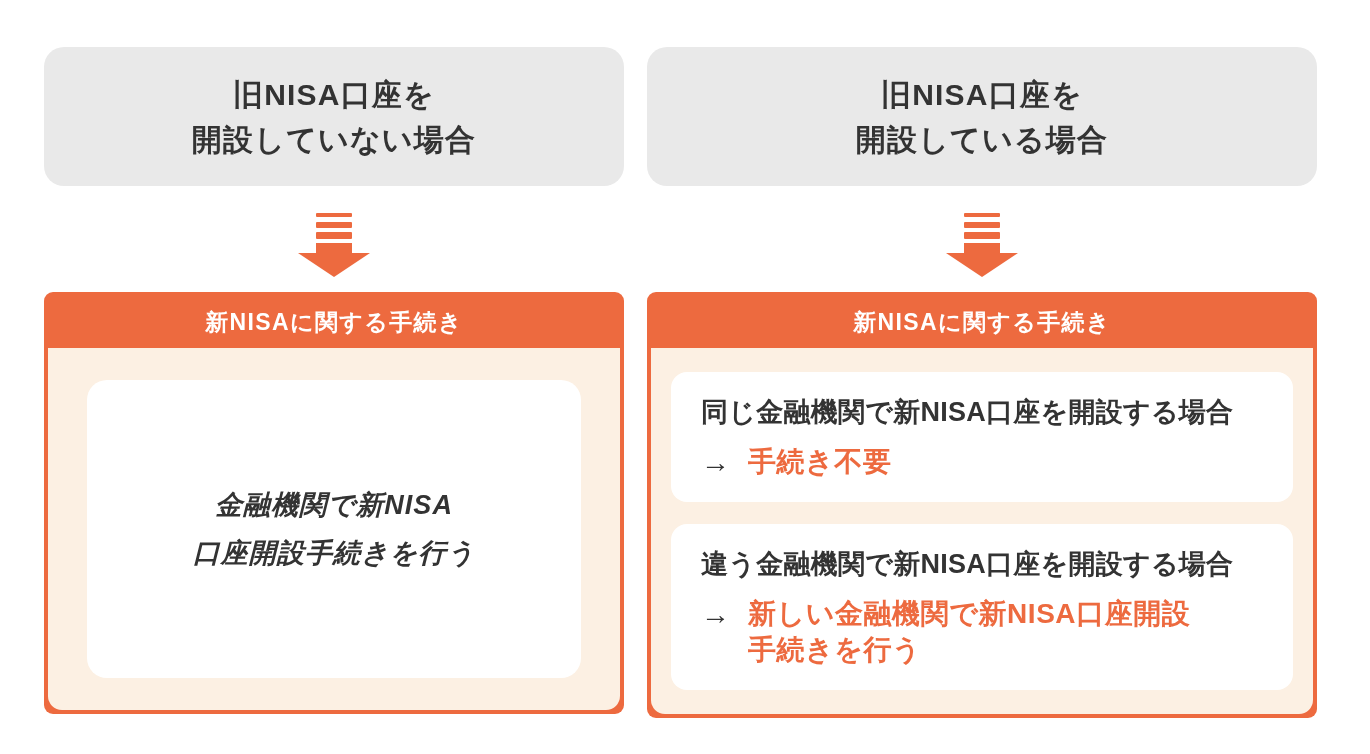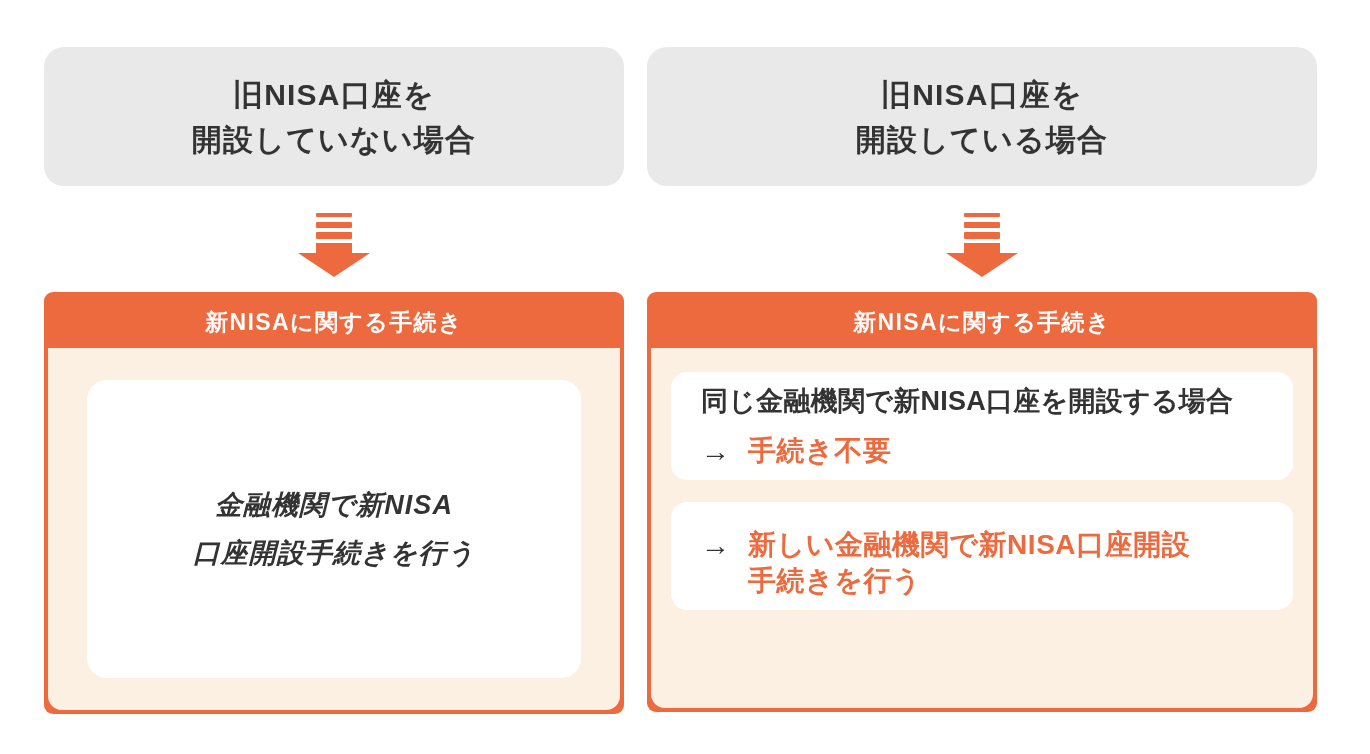--- a/index.html
+++ b/index.html
@@ -100,21 +100,21 @@
     font-style:italic;
   }
   .instruction-text{font-size:27px;line-height:48px;letter-spacing:0.04em;}
   .note-text{font-size:21px;line-height:38px;letter-spacing:0.03em;}
 
   
   .card-body.list{padding:24px 20px;gap:22px;}
   .case-item{
     background:var(--white);
     border-radius:16px;
-    padding:11px 30px;
+    padding:22px 30px;
   }
   .condition-text{font-size:27px;line-height:36px;letter-spacing:0.01em;}
   .result-row{
     margin-top:14px;
     display:flex;
     align-items:flex-start;
     gap:18px;
   }
   .result-arrow{font-size:29px;line-height:36px;color:var(--dark);}
   .result-text{
@@ -179,20 +179,21 @@
 
         <div class="case-item">
           <div class="condition-text">同じ金融機関で新NISA口座を開設する場合</div>
           <div class="result-row">
             <span class="result-arrow">→</span>
             <span class="result-text multiline">手続き不要</span>
           </div>
         </div>
 
         <div class="case-item">
+          <div class="condition-text">違う金融機関で新NISA口座を開設する場合</div>
           <div class="result-row">
             <span class="result-arrow">→</span>
             <span class="result-text multiline">新しい金融機関で新NISA口座開設
 手続きを行う</span>
           </div>
         </div>
 
       </div>
     </div>
   </section>

